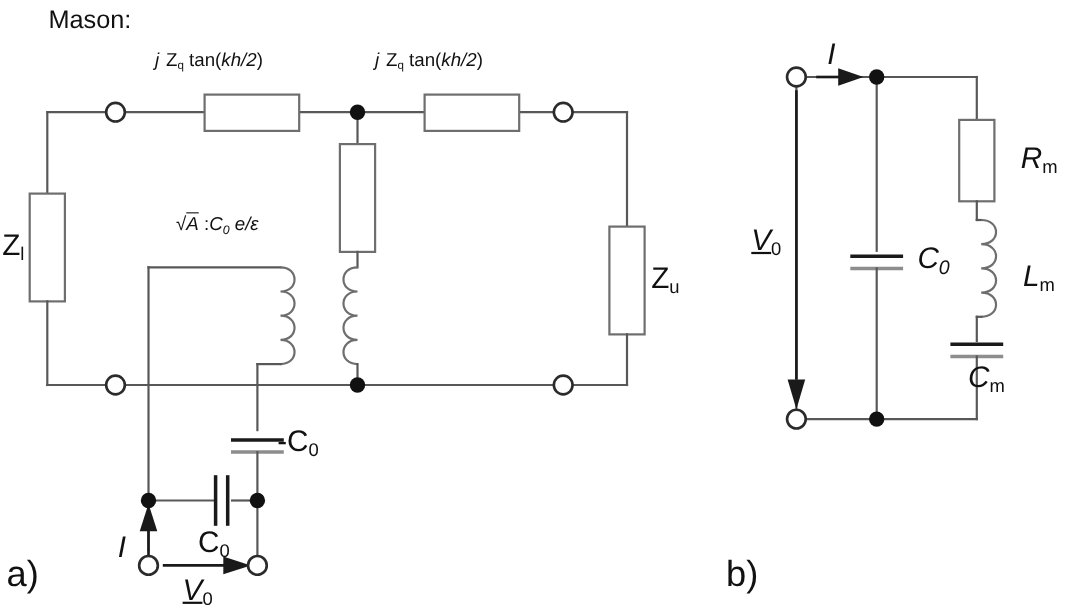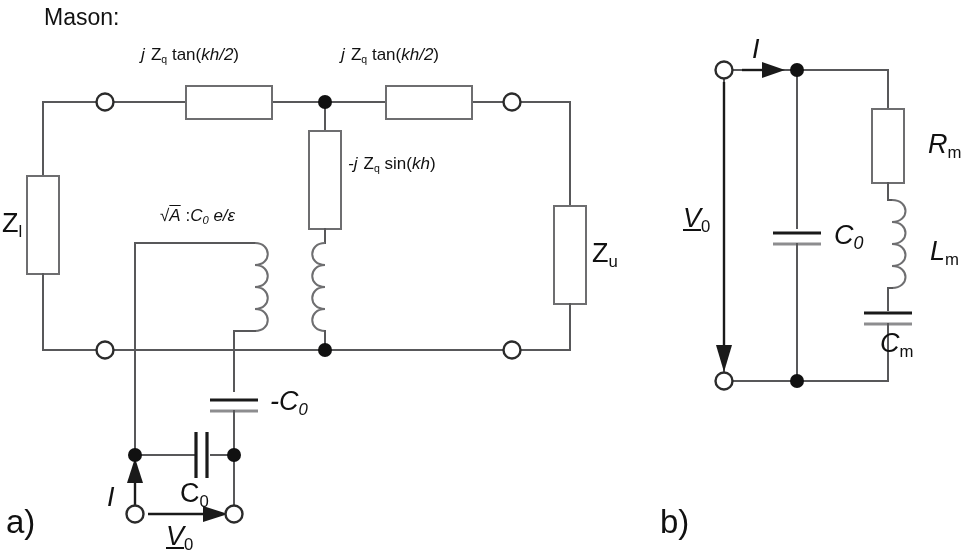--- a/index.html
+++ b/index.html
@@ -240,39 +240,35 @@
   <div class="lbl expr" style="left:141px; top:46px;">
     <span class="it">j</span><span> </span>
     <span>Z</span><span class="sub">q</span><span> tan(</span><span class="it">kh/2</span><span>)</span>
   </div>
 
   <div class="lbl expr" style="left:341px; top:46px;">
     <span class="it">j</span><span> </span>
     <span>Z</span><span class="sub">q</span><span> tan(</span><span class="it">kh/2</span><span>)</span>
   </div>
 
-  <div class="lbl expr" style="left:348px; top:155px;">
-    <span class="it">-j</span><span> </span>
-    <span>Z</span><span class="sub">q</span><span> sin(</span><span class="it">kh</span><span>)</span>
-  </div>
 
   <div class="lbl comp-big" style="left:2px; top:210px;text-align:center;">
     <span>Z</span><span class="sub">l</span>
   </div>
 
   <div class="lbl comp-big" style="left:592px; top:240px;">
     <span>Z</span><span class="sub">u</span>
   </div>
 
-  <div class="lbl expr" style="left:160px; top:207px;text-align:right;">
+  <div class="lbl expr" style="left:160px; top:195px;text-align:right;">
     <span>√</span><span class="it ovl">A</span>
     <span>:</span><span class="it">C</span><span class="sub-it">0</span><span class="it"> e/ε</span>
   </div>
 
-  <div class="lbl comp-big" style="left:270px; top:388px;font-style:italic;">
+  <div class="lbl comp-big" style="left:252px; top:388px;">
     <span>-C</span><span class="sub">0</span>
   </div>
 
   <div class="lbl comp-big" style="left:180px; top:480px;">
     <span>C</span><span class="sub">0</span>
   </div>
 
   <div class="lbl comp-big it" style="left:107px; top:484px;">I</div>
 
   <div class="lbl comp-big" style="left:166px; top:523px;">

